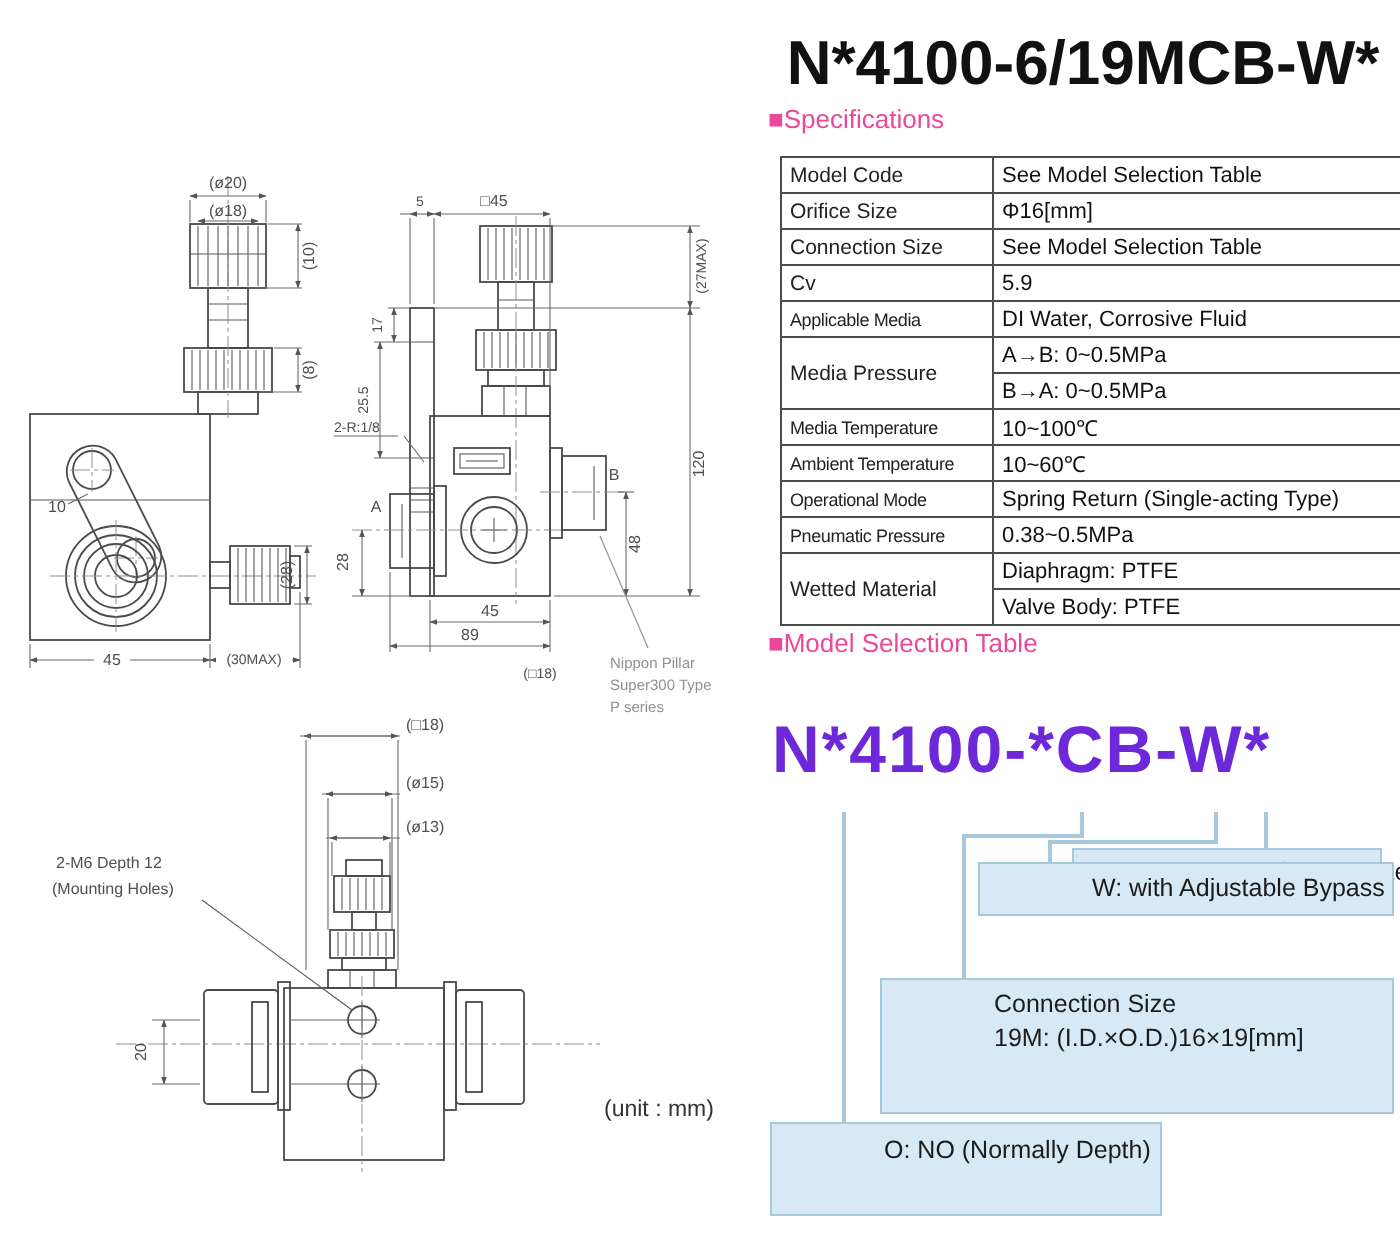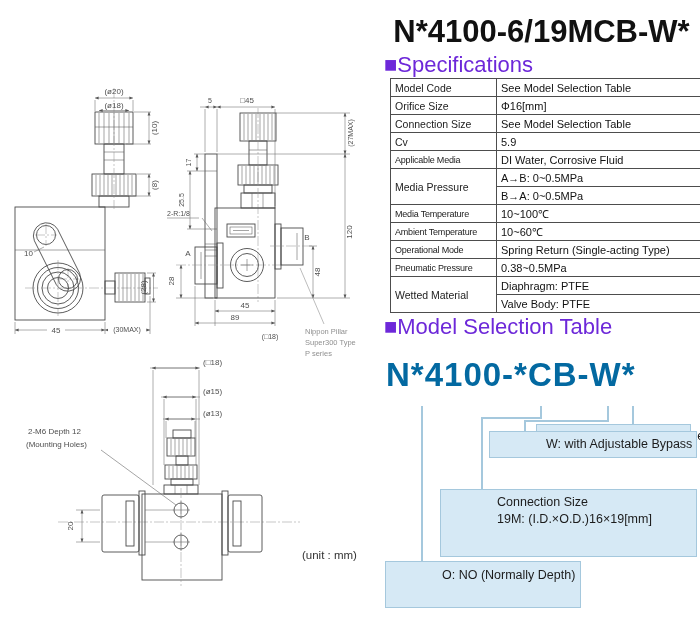--- a/index.html
+++ b/index.html
@@ -1,32 +1,32 @@
 <!DOCTYPE html>
 <html><head>
 <meta charset="utf-8">
 <style>
   html,body{margin:0;padding:0;background:#fff;}
   .page{position:relative;width:700px;height:630px;background:#ffffff;overflow:hidden;
         font-family:"Liberation Sans",sans-serif;color:#1a1a1a;}
   
   .title{position:absolute;left:385px;top:14px;width:313px;text-align:center;
          font-size:31px;font-weight:bold;letter-spacing:0px;color:#111;}
-  .sec-head{position:absolute;left:384px;font-size:22px;color:#6d28d9;}
+  .sec-head{position:absolute;left:384px;font-size:13px;color:#ec4899;}
   .sec-head.spec{top:52px;}
   .sec-head.model{top:314px;}
   table.spec{position:absolute;left:390px;top:78px;width:308px;border-collapse:collapse;
              table-layout:fixed;}
   table.spec td{border:1px solid #4d4d4d;height:17px;padding:0 4px;
                 vertical-align:middle;overflow:hidden;white-space:nowrap;}
   td.lbl{width:97px;font-size:10.5px;color:#222;}
   td.lbl.sm{font-size:9px;letter-spacing:-0.2px;}
   td.val{width:211px;font-size:11px;color:#111;}
   .code{position:absolute;left:386px;top:356px;font-size:33px;font-weight:bold;
-        color:#0369a1;letter-spacing:1px;white-space:nowrap;}
+        color:#6d28d9;letter-spacing:1px;white-space:nowrap;}
   
   .cline{position:absolute;background:#a5c8dd;}
   
   .cbox{position:absolute;background:#d6e9f5;border:1px solid #a5c8dd;color:#1c1c1c;
         font-size:12.5px;box-sizing:border-box;}
   .cbox .ln{padding:0 8px;white-space:nowrap;margin-left:48px;}
   .unit-note{position:absolute;left:302px;top:549px;font-size:11.5px;color:#333;}
   
   svg.draw{position:absolute;left:0;top:0;}
   .ol{fill:none;stroke:#4a4a4a;stroke-width:0.9;}

